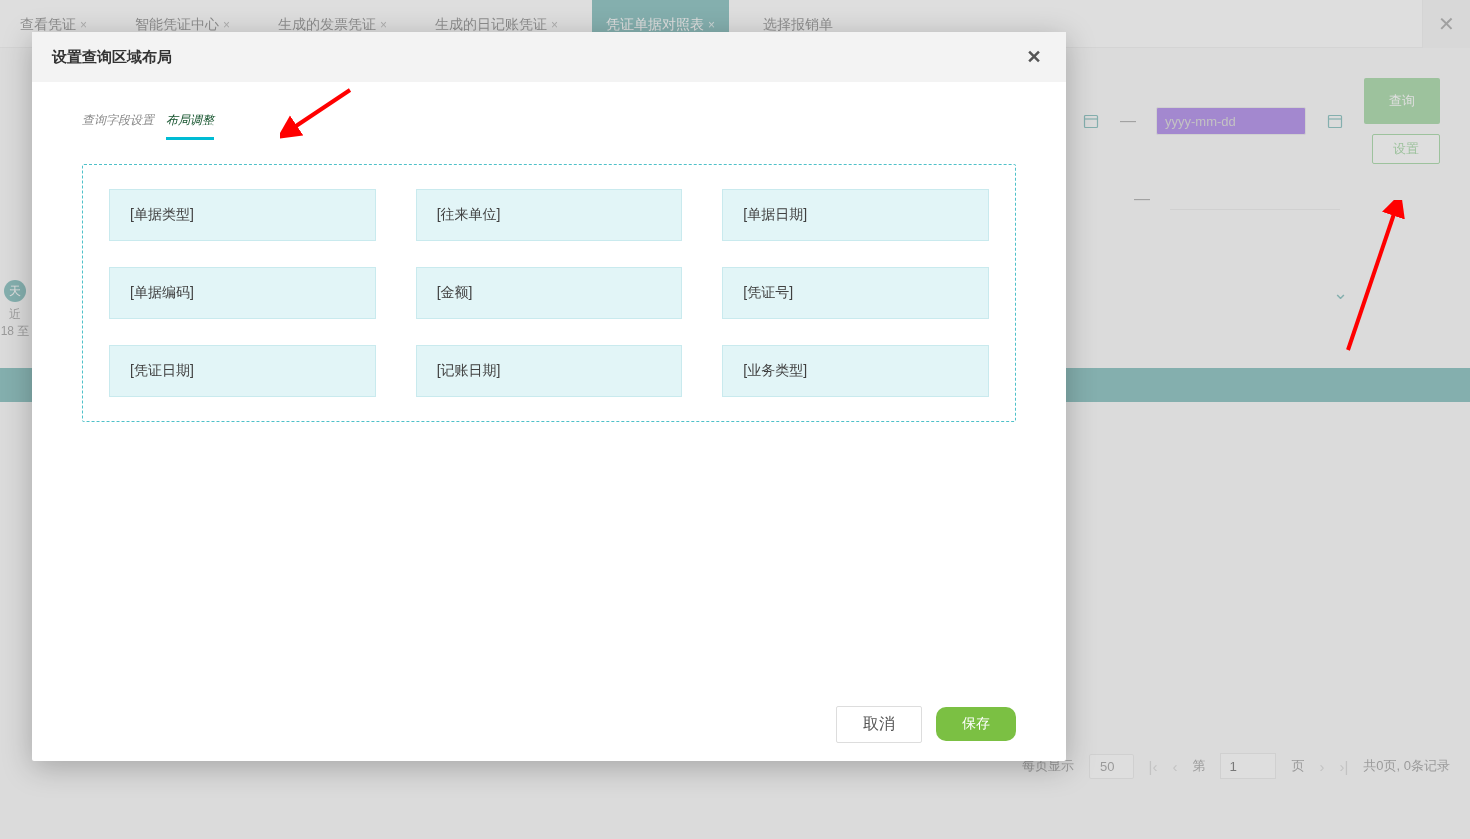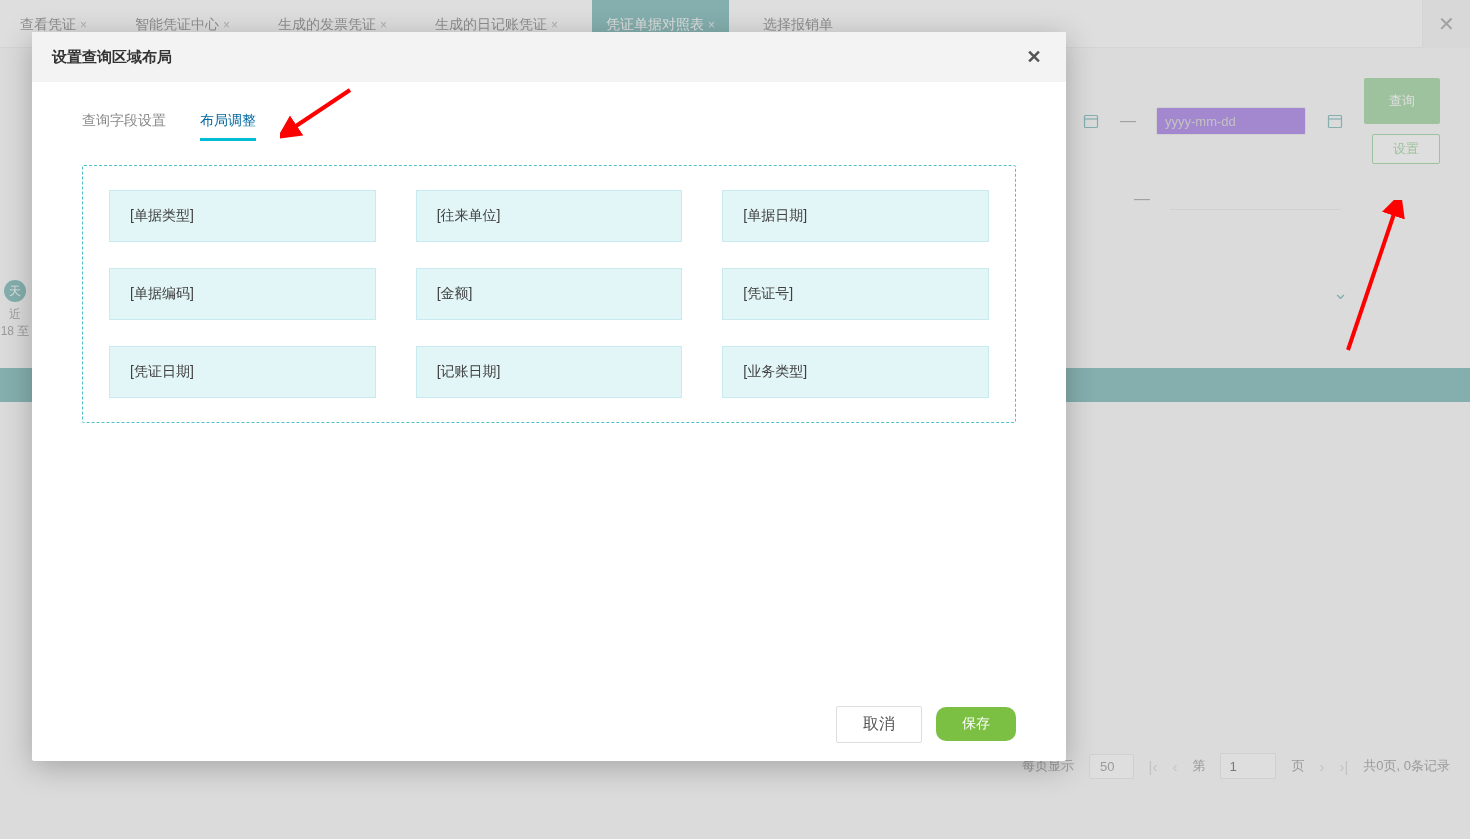--- a/index.html
+++ b/index.html
@@ -212,33 +212,34 @@
       width: 24px; height: 24px;
       display: flex; align-items: center; justify-content: center;
     }
     .modal-body {
       flex: 1;
       padding: 30px 50px 10px 50px;
       overflow: auto;
     }
     .modal-tabs {
       display: flex;
-      gap: 34px;
-      font-size: 14px;
+      font-size: 12px;
       color: #888;
       margin-bottom: 24px;
+      font-style: italic;
     }
     .modal-tab {
       padding-bottom: 8px;
       cursor: pointer;
     }
     .modal-tab.active {
-      color: #0369a1;
+      color: #14532d;
       border-bottom: 3px solid #00bcd4;
       font-weight: 500;
+      margin-left: 12px;
     }
 
     .field-box-border {
       border: 1px dashed #4fc1c9;
       padding: 24px 26px;
       border-radius: 2px;
     }
     .field-grid {
       display: grid;
       grid-template-columns: repeat(3, 1fr);

